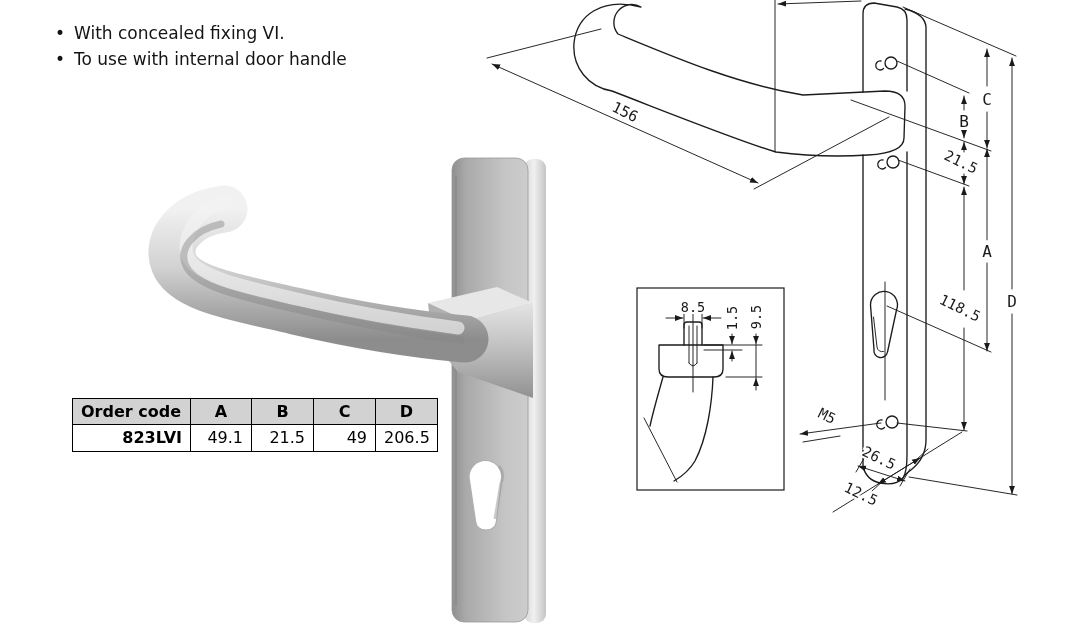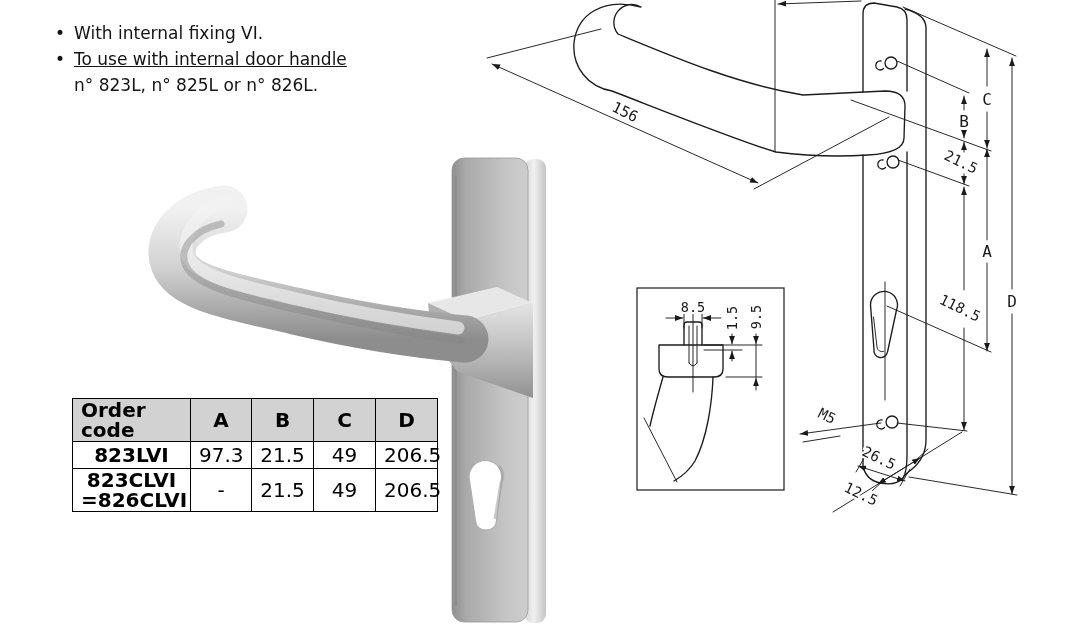--- a/index.html
+++ b/index.html
@@ -7,50 +7,49 @@
     width:1069px;height:640px;position:relative;overflow:hidden;
     background:#ffffff;font-family:"DejaVu Sans",sans-serif;color:#111;
   }
   
   .bullets{position:absolute;left:55px;top:20px;width:344px;font-size:17px;line-height:26px;color:#141414;}
   .bullet{display:flex;}
   .bullet .dot{width:19px;flex:none;}
   .jline{text-align:justify;text-align-last:justify;}
   
   .spec-wrap{position:absolute;left:72px;top:398px;z-index:5;}
-  table.spec{border-collapse:collapse;table-layout:fixed;width:365px;font-size:20px;color:#000;background:#fff;}
+  table.spec{border-collapse:collapse;table-layout:fixed;width:365px;font-size:16px;color:#000;background:#fff;}
   table.spec th,table.spec td{border:1.6px solid #000;padding:1px 8px;line-height:20px;vertical-align:middle;}
   table.spec th{font-weight:bold;height:23px;text-align:center;}
   table.spec th.codehead{text-align:left;}
-  table.spec td{height:24px;text-align:center;}
+  table.spec td{height:24px;text-align:right;}
   table.spec td.code{font-weight:bold;}
   table.spec td.dash{text-align:center;}
   
   .photo-svg{position:absolute;left:140px;top:150px;z-index:1;}
   .draw-svg{position:absolute;left:480px;top:0;z-index:2;}
   .draw-svg text{
     font-family:"DejaVu Sans Mono",monospace;fill:#1a1a1a;
     stroke:#ffffff;stroke-width:4px;paint-order:stroke;
   }
   .ln{fill:none;stroke:#1c1c1c;stroke-width:1.35;stroke-linecap:round;stroke-linejoin:round;}
   .thin{fill:none;stroke:#1c1c1c;stroke-width:0.95;stroke-linecap:round;}
 </style>
 </head>
 <body>
 
 <div class="bullets">
   <div class="bullet">
     <span class="dot">•</span>
-    <span>With internal fixing VI.</span>
+    <span>With concealed fixing VI.</span>
   </div>
   <div class="bullet">
     <span class="dot">•</span>
     <span>
-      <span class="jline" style="display:block;text-decoration:underline;">To use with internal door handle</span>
-      <span style="display:block;">n° 823L, n° 825L or n° 826L.</span>
+      <span class="jline" style="display:block;">To use with internal door handle</span>
     </span>
   </div>
 </div>
 
 <svg class="photo-svg" width="430" height="490" viewBox="140 150 430 490">
   <defs>
     <linearGradient id="gPlate" x1="0" y1="0" x2="1" y2="0">
       <stop offset="0" stop-color="#8f8f8f"></stop>
         <stop offset="0.18" stop-color="#a9a9a9"></stop>
       <stop offset="0.72" stop-color="#c6c6c6"></stop>
@@ -266,30 +265,20 @@
           <th style="background: rgb(210, 210, 210);">B</th>
           <th style="background: rgb(210, 210, 210);">C</th>
           <th style="background: rgb(210, 210, 210);">D</th>
         </tr>
       </thead>
     <tbody>
         <tr>
           <td class="code">
             <div>823LVI</div>
           </td>
-          <td>97.3</td>
-          <td>21.5</td>
-          <td>49</td>
-          <td>206.5</td>
-        </tr>
-        <tr>
-          <td class="code">
-            <div>823CLVI</div>
-            <div>=826CLVI</div>
-          </td>
-          <td class="dash">-</td>
+          <td>49.1</td>
           <td>21.5</td>
           <td>49</td>
           <td>206.5</td>
         </tr>
       </tbody>
   </table>
 </div>
 
 </body></html>

